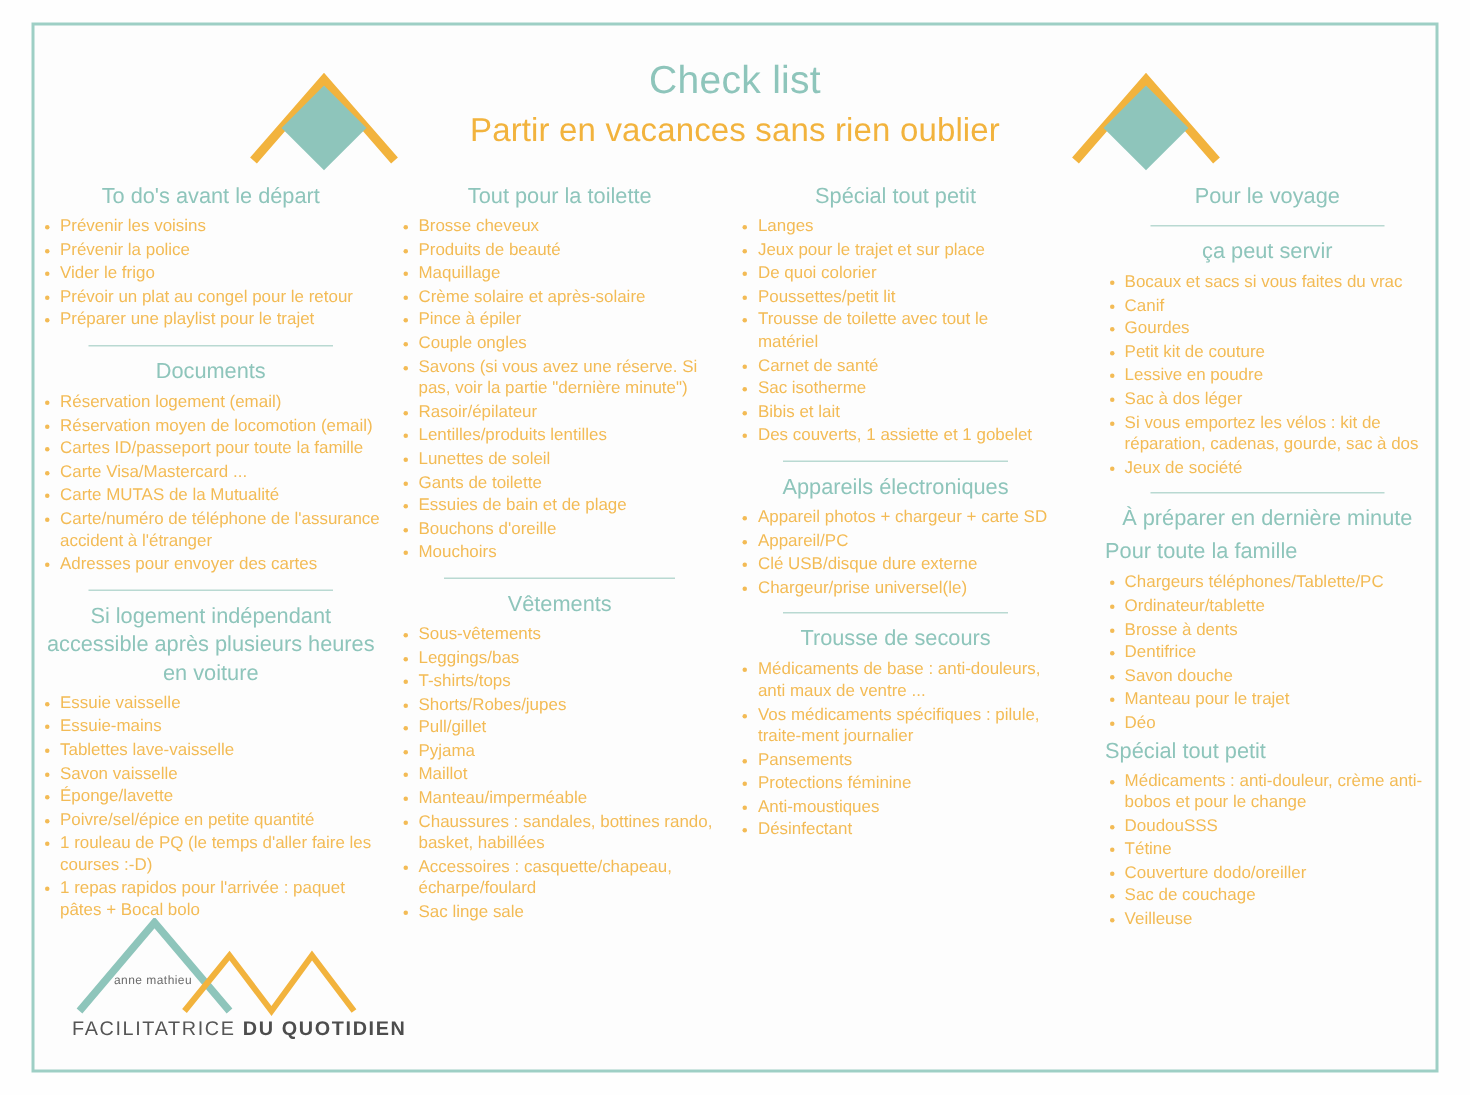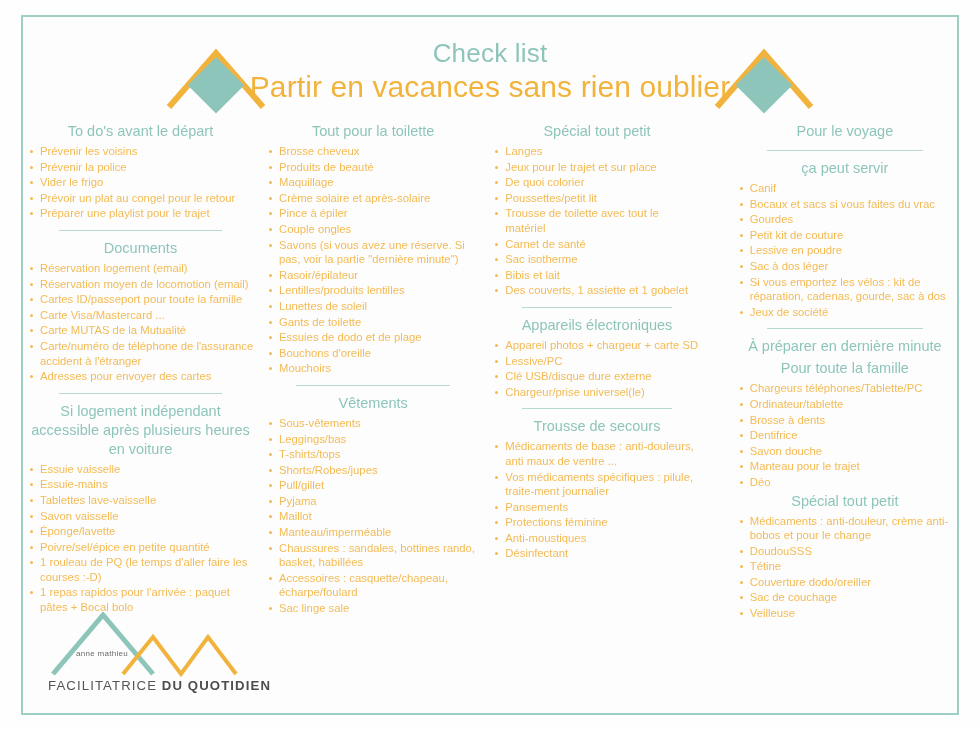--- a/index.html
+++ b/index.html
@@ -37,21 +37,21 @@
     left: 0; right: 0; top: 22px;
     text-align: center;
   }
   .title-main {
     font-size: 26px;
     color: #8ec5bb;
     letter-spacing: .2px;
     line-height: 32px;
   }
   .title-sub {
-    font-size: 30px;
+    font-size: 22px;
     color: #f2b33d;
     line-height: 36px;
     letter-spacing: .1px;
   }
   .deco { position: absolute; width: 110px; height: 90px; }
   .deco.left  { left: 140px; top: 10px; }
   .deco.right { left: 688px; top: 10px; }
 
   
   .cols {
@@ -69,21 +69,21 @@
   .block { margin-bottom: 2px; }
 
   h2.sec-title {
     margin: 0 0 3px 0;
     font-size: 14.5px;
     font-weight: normal;
     color: #8ec5bb;
     text-align: center;
     line-height: 19px;
   }
-  h2.sec-title.left-align { text-align: center; }
+  h2.sec-title.left-align { text-align: left; }
 
   ul.items {
     margin: 0 0 0 0;
     padding: 0;
     list-style: none;
   }
   ul.items li {
     position: relative;
     margin: 0 0 1px 0;
     padding-left: 13px;
@@ -210,21 +210,21 @@
             <li>Produits de beauté</li>
             <li>Maquillage</li>
             <li>Crème solaire et après-solaire</li>
             <li>Pince à épiler</li>
             <li>Couple ongles</li>
             <li>Savons (si vous avez une réserve. Si pas, voir la partie "dernière minute")</li>
             <li>Rasoir/épilateur</li>
             <li>Lentilles/produits lentilles</li>
             <li>Lunettes de soleil</li>
             <li>Gants de toilette</li>
-            <li>Essuies de dodo et de plage</li>
+            <li>Essuies de bain et de plage</li>
             <li>Bouchons d'oreille</li>
             <li>Mouchoirs</li>
           </ul>
         </div>
         <div class="divider"></div>
         <div class="block">
           <h2 class="sec-title">Vêtements</h2>
           <ul class="items">
             <li>Sous-vêtements</li>
             <li>Leggings/bas</li>
@@ -253,21 +253,21 @@
             <li>Sac isotherme</li>
             <li>Bibis et lait</li>
             <li>Des couverts, 1 assiette et 1 gobelet</li>
           </ul>
         </div>
         <div class="divider"></div>
         <div class="block">
           <h2 class="sec-title">Appareils électroniques</h2>
           <ul class="items">
             <li>Appareil photos + chargeur + carte SD</li>
-            <li>Lessive/PC</li>
+            <li>Appareil/PC</li>
             <li>Clé USB/disque dure externe</li>
             <li>Chargeur/prise universel(le)</li>
           </ul>
         </div>
         <div class="divider"></div>
         <div class="block">
           <h2 class="sec-title">Trousse de secours</h2>
           <ul class="items">
             <li>Médicaments de base : anti-douleurs, anti maux de ventre ...</li>
             <li>Vos médicaments spécifiques : pilule, traite-ment journalier</li>
@@ -279,22 +279,22 @@
         </div>
       </div>
       <div class="col col-4">
         <div class="block">
           <h2 class="sec-title">Pour le voyage</h2>
         </div>
         <div class="divider"></div>
         <div class="block">
           <h2 class="sec-title">ça peut servir</h2>
           <ul class="items">
+            <li>Bocaux et sacs si vous faites du vrac</li>
             <li>Canif</li>
-            <li>Bocaux et sacs si vous faites du vrac</li>
             <li>Gourdes</li>
             <li>Petit kit de couture</li>
             <li>Lessive en poudre</li>
             <li>Sac à dos léger</li>
             <li>Si vous emportez les vélos : kit de réparation, cadenas, gourde, sac à dos</li>
             <li>Jeux de société</li>
           </ul>
         </div>
         <div class="divider"></div>
         <div class="block">

